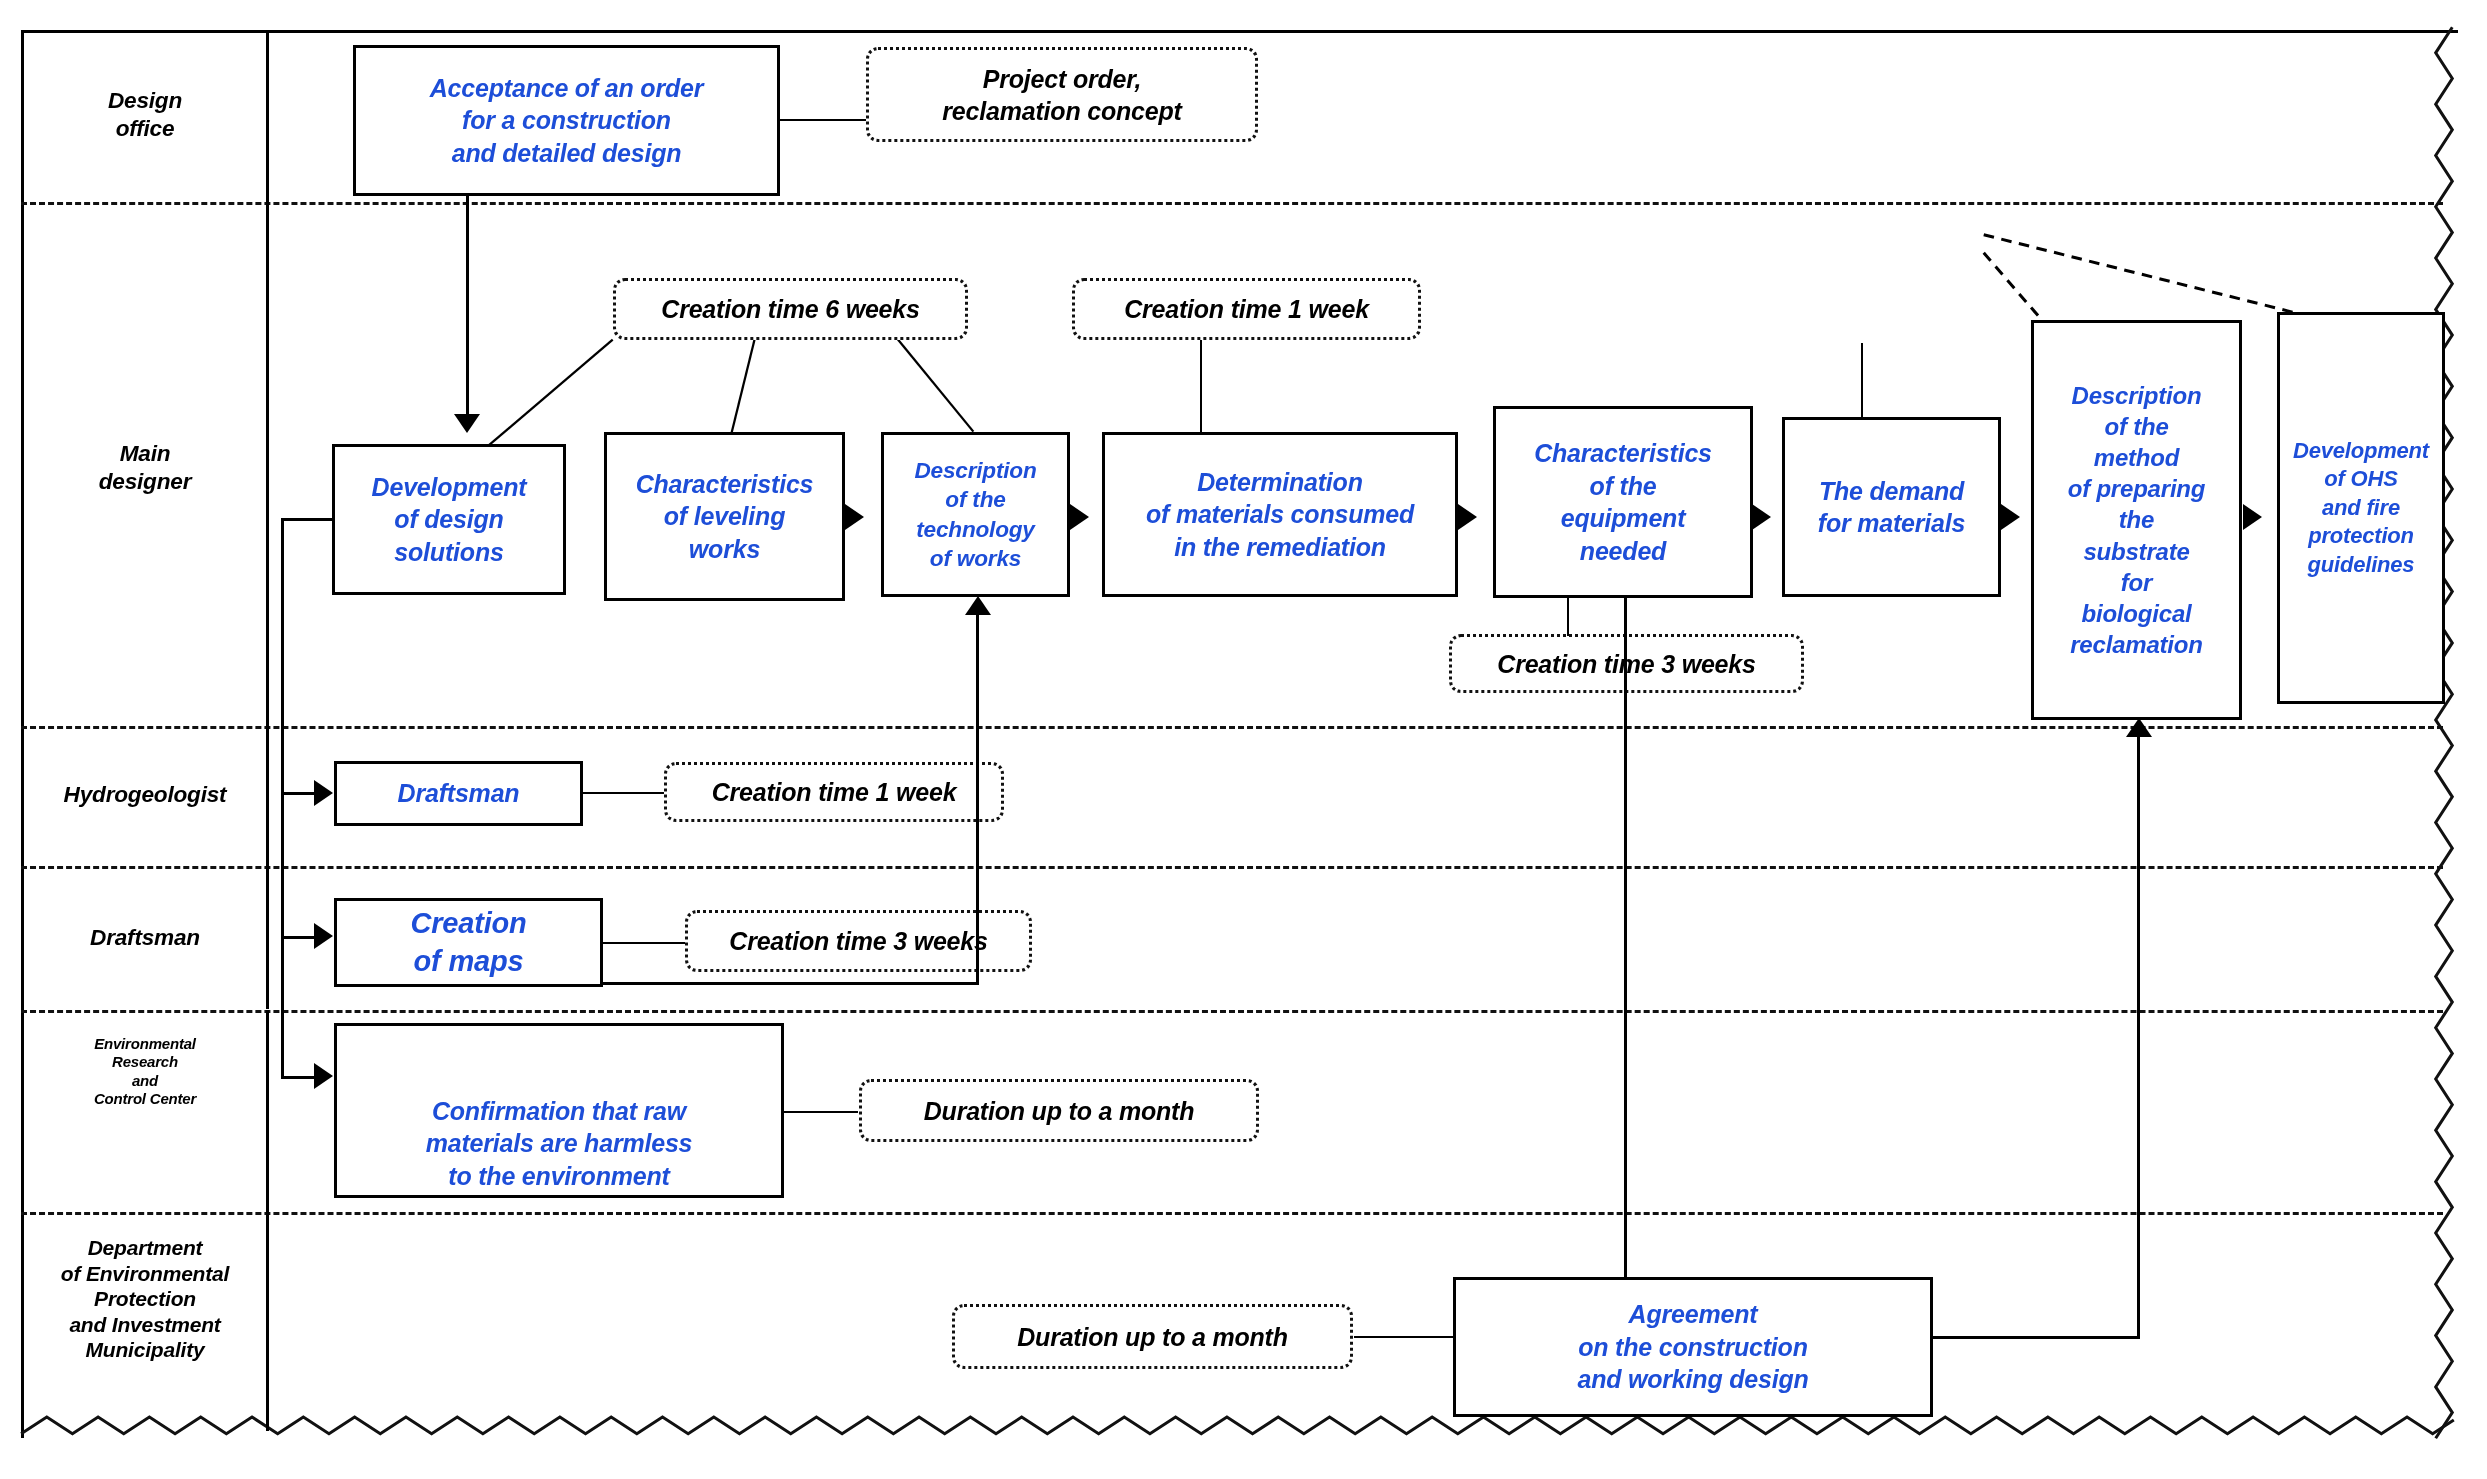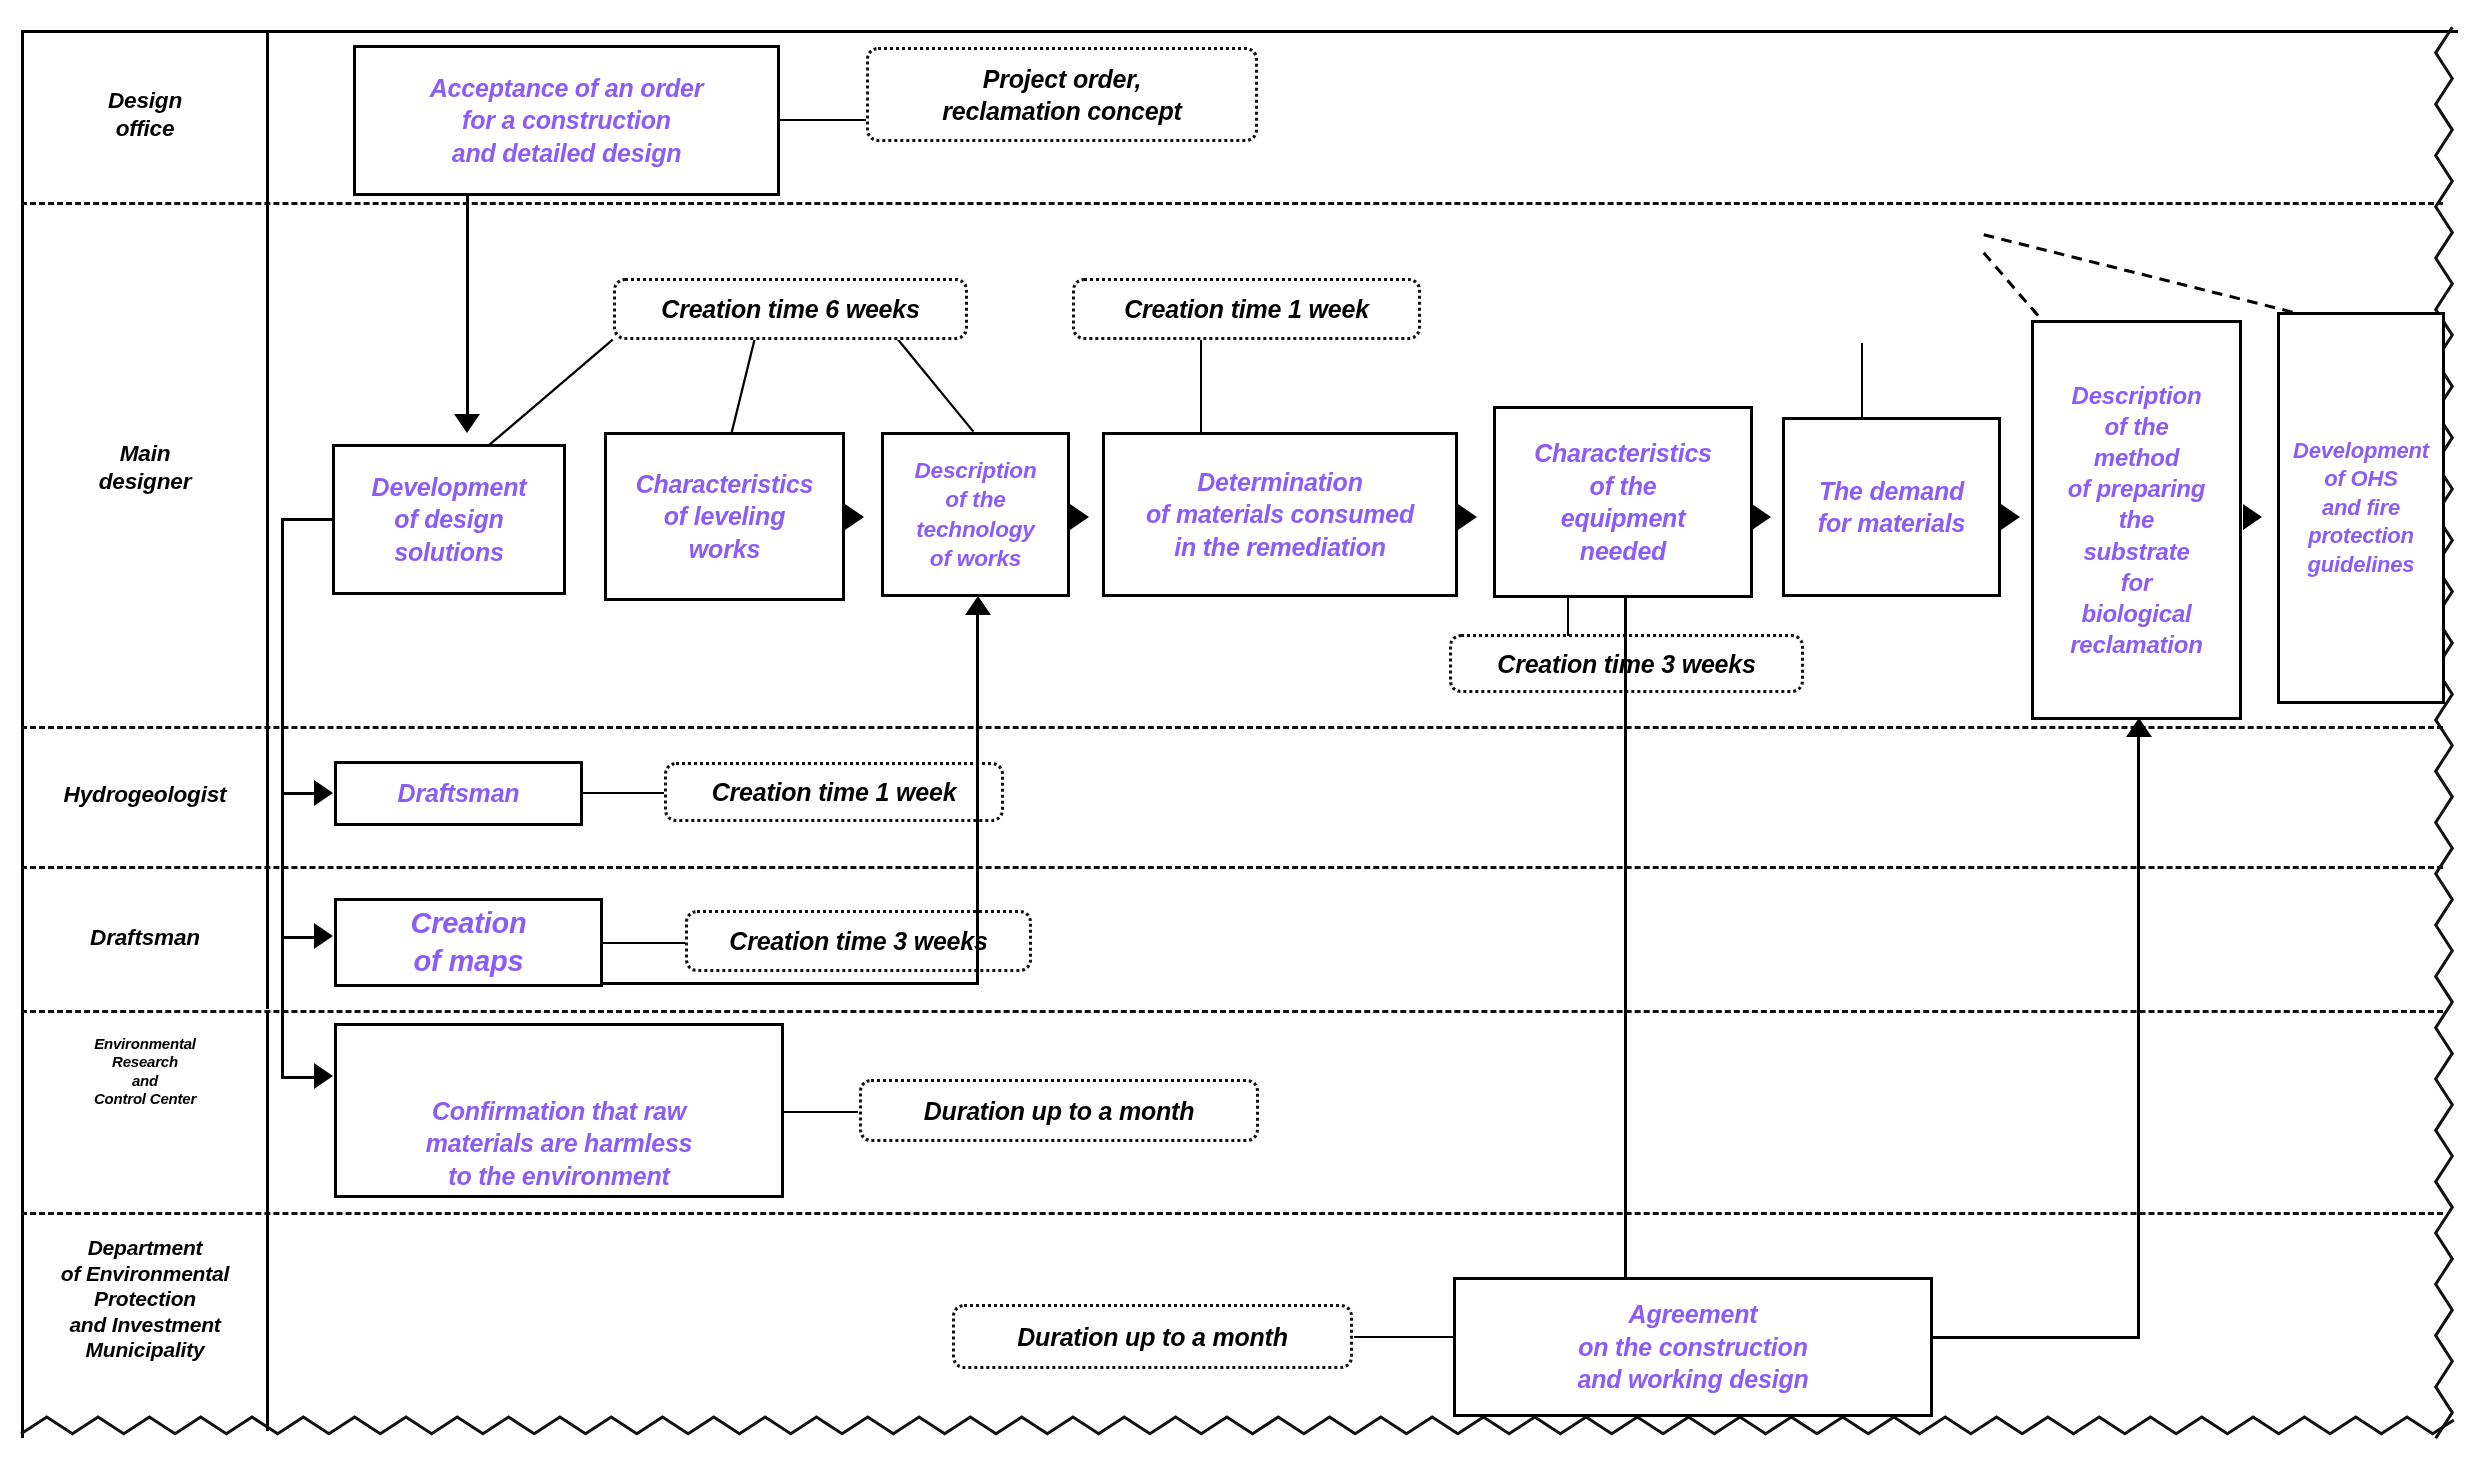--- a/index.html
+++ b/index.html
@@ -62,21 +62,21 @@
     position: absolute;
     box-sizing: border-box;
     border: 3.8px solid #000;
     background: #fff;
     display: flex;
     align-items: center;
     justify-content: center;
     text-align: center;
     font-style: italic;
     font-weight: bold;
-    color: #8b5cf6;
+    color: #1d4ed8;
     line-height: 1.30;
     padding: 3px 4.5px;
     letter-spacing: -0.2px;
   }
   .pbox .t { display: block; width: 100%; }
   
   .nbox {
     position: absolute;
     box-sizing: border-box;
     border: 3px dotted #111;

